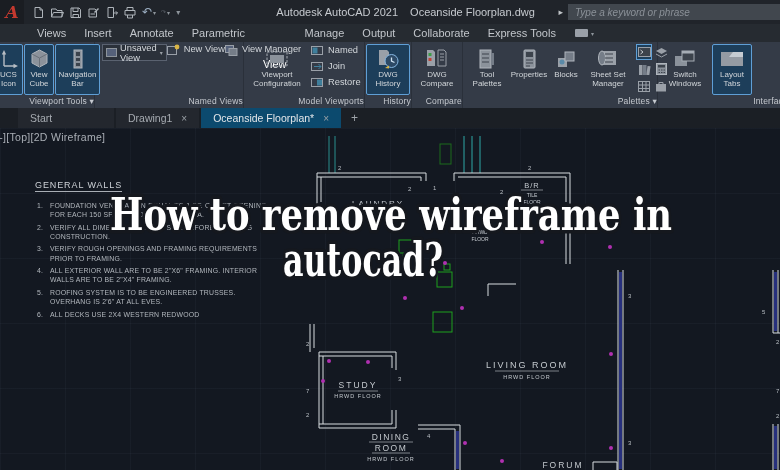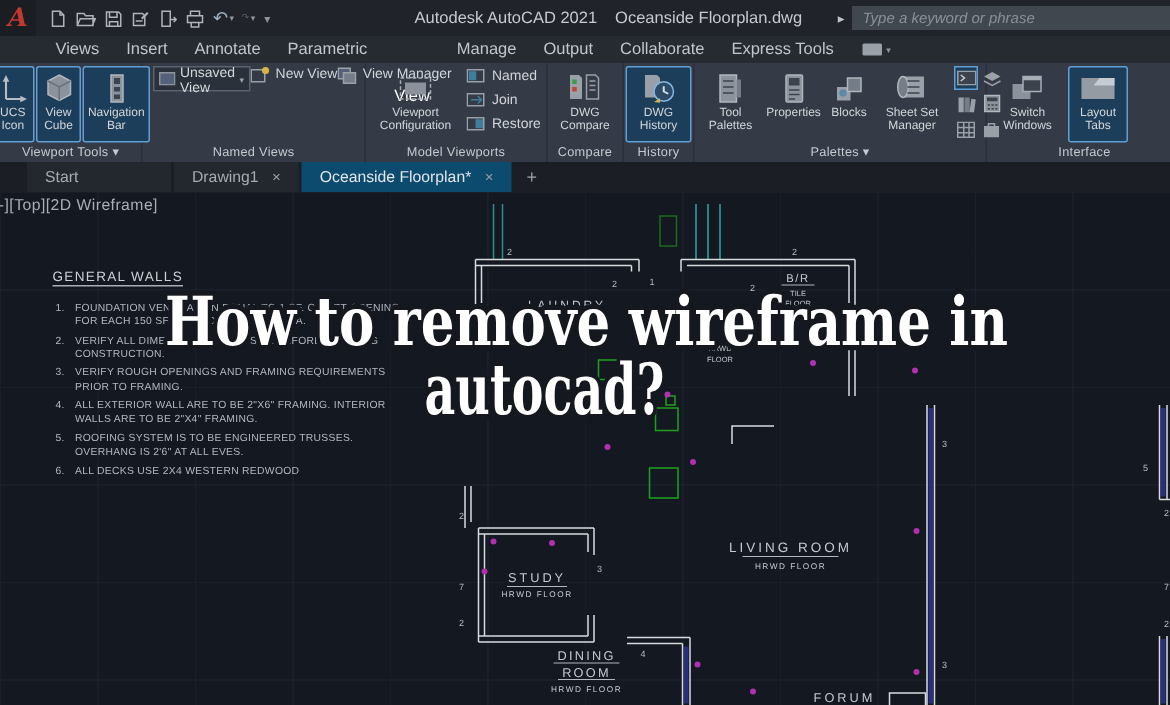--- a/index.html
+++ b/index.html
@@ -29,21 +29,21 @@
   .rtab{display:flex;align-items:center;padding:0 9px;cursor:default;}
   .rtab.active{background:#15803d;color:#fff;margin-top:40px;}
   .ropts{display:flex;align-items:center;gap:2px;margin-left:10px;}
   .ropts .bar{width:13px;height:8px;background:#9aa0a8;border-radius:1px;}
   .ropts .qcaret{font-size:6px;color:#8d949b;}
 
   
   #ribbon{height:66px;background:#343b47;display:flex;overflow:hidden;color:#d2d6da;}
   .panel{display:flex;flex-direction:column;border-right:1px solid #2a303a;flex:none;}
   .pbody{flex:1;display:flex;padding:2px 3px 0;}
-  .plabel{height:13px;font-size:8.5px;color:#c6cad0;text-align:center;line-height:12px;letter-spacing:.2px;white-space:nowrap;}
+  .plabel{height:13px;font-size:8.5px;color:#c6cad0;text-align:right;line-height:12px;letter-spacing:.2px;white-space:nowrap;}
   .bigbtn{display:flex;flex-direction:column;align-items:center;font-size:8px;line-height:1.12;text-align:center;
           color:#d2d6da;padding:1px 1px;border:1px solid transparent;border-radius:2px;flex:none;}
   .bigbtn .bi{height:25px;display:flex;align-items:center;justify-content:center;}
   .bigbtn.hl{background:#1d3e5a;border-color:#5f9fd6;}
   .vcol{display:flex;flex-direction:column;justify-content:flex-start;gap:1px;}
   .vrow{display:flex;align-items:flex-start;gap:4px;font-size:9.3px;color:#d2d6da;height:15px;white-space:nowrap;}
   .dropdown{display:flex;align-items:center;gap:3px;background:#2b313a;border:1px solid #5a6270;height:15px;
             font-size:9.3px;color:#d5d9dd;padding:0 3px;margin-bottom:1px;}
   .dropdown .dtext{flex:1;}
   .ddcaret{font-size:6px;color:#9aa0a6;}
@@ -255,53 +255,53 @@
                 <rect x="0.5" y="1.5" width="11" height="8" fill="none" stroke="#9aa0a8"></rect>
                 <rect x="6" y="2.5" width="5" height="6" fill="#3f7f9c"></rect>
               </svg>
             <span>Restore</span>
           </div>
         </div>
       </div>
       <div class="plabel">Model Viewports</div>
     </div>
 
+    <div class="panel" style="width:46px">
+      <div class="pbody" style="justify-content:center;">
+        <div class="bigbtn hl" style="width:40px">
+          <span class="bi">
+              <svg width="24" height="22" viewBox="0 0 24 22">
+                <path d="M3,2 H11 L13,4 V17 H3 Z" fill="#9aa0a8"></path>
+                <circle cx="15.5" cy="13" r="6.5" fill="#2d4a66" stroke="#86b7e2"></circle>
+                <path d="M15.5,9.5 V13 L18.5,14.5" stroke="#cfe2f2" fill="none" stroke-width="1.3"></path>
+                <path d="M9,20 l4,-2.5 v3 Z" fill="#d9b545"></path>
+              </svg>
+            </span>
+          <span>DWG History</span>
+        </div>
+      </div>
+      <div class="plabel">History</div>
+    </div>
+
     <div class="panel" style="width:50px">
       <div class="pbody" style="justify-content:center;">
         <div class="bigbtn" style="width:44px">
           <span class="bi">
               <svg width="24" height="22" viewBox="0 0 24 22">
                 <path d="M2,2 H8 L10,4 V18 H2 Z" fill="#9aa0a8"></path>
                 <rect x="3.5" y="5" width="3" height="3" fill="#3d9c48"></rect>
                 <rect x="3.5" y="10" width="3" height="3" fill="#c04438"></rect>
                 <path d="M13,2 H19 L21,4 V18 H13 Z" fill="none" stroke="#9aa0a8"></path>
                 <path d="M15,6 H19 M15,9 H19 M15,12 H19" stroke="#9aa0a8"></path>
               </svg>
             </span>
           <span>DWG Compare</span>
         </div>
       </div>
       <div class="plabel">Compare</div>
-    </div>
-
-    <div class="panel" style="width:46px">
-      <div class="pbody" style="justify-content:center;">
-        <div class="bigbtn hl" style="width:40px">
-          <span class="bi">
-              <svg width="24" height="22" viewBox="0 0 24 22">
-                <path d="M3,2 H11 L13,4 V17 H3 Z" fill="#9aa0a8"></path>
-                <circle cx="15.5" cy="13" r="6.5" fill="#2d4a66" stroke="#86b7e2"></circle>
-                <path d="M15.5,9.5 V13 L18.5,14.5" stroke="#cfe2f2" fill="none" stroke-width="1.3"></path>
-                <path d="M9,20 l4,-2.5 v3 Z" fill="#d9b545"></path>
-              </svg>
-            </span>
-          <span>DWG History</span>
-        </div>
-      </div>
-      <div class="plabel">History</div>
     </div>
 
     <div class="panel" style="width:194px">
       <div class="pbody" style="gap:1px;">
         <div class="bigbtn" style="width:38px">
           <span class="bi">
               <svg width="20" height="22" viewBox="0 0 20 22">
                 <rect x="3" y="2" width="11" height="18" fill="#8b929b" stroke="#b0b6bd"></rect>
                 <path d="M5,6 H12 M5,10 H12 M5,14 H12" stroke="#3c434c"></path>
                 <rect x="14" y="5" width="3" height="12" fill="#757d88"></rect>

